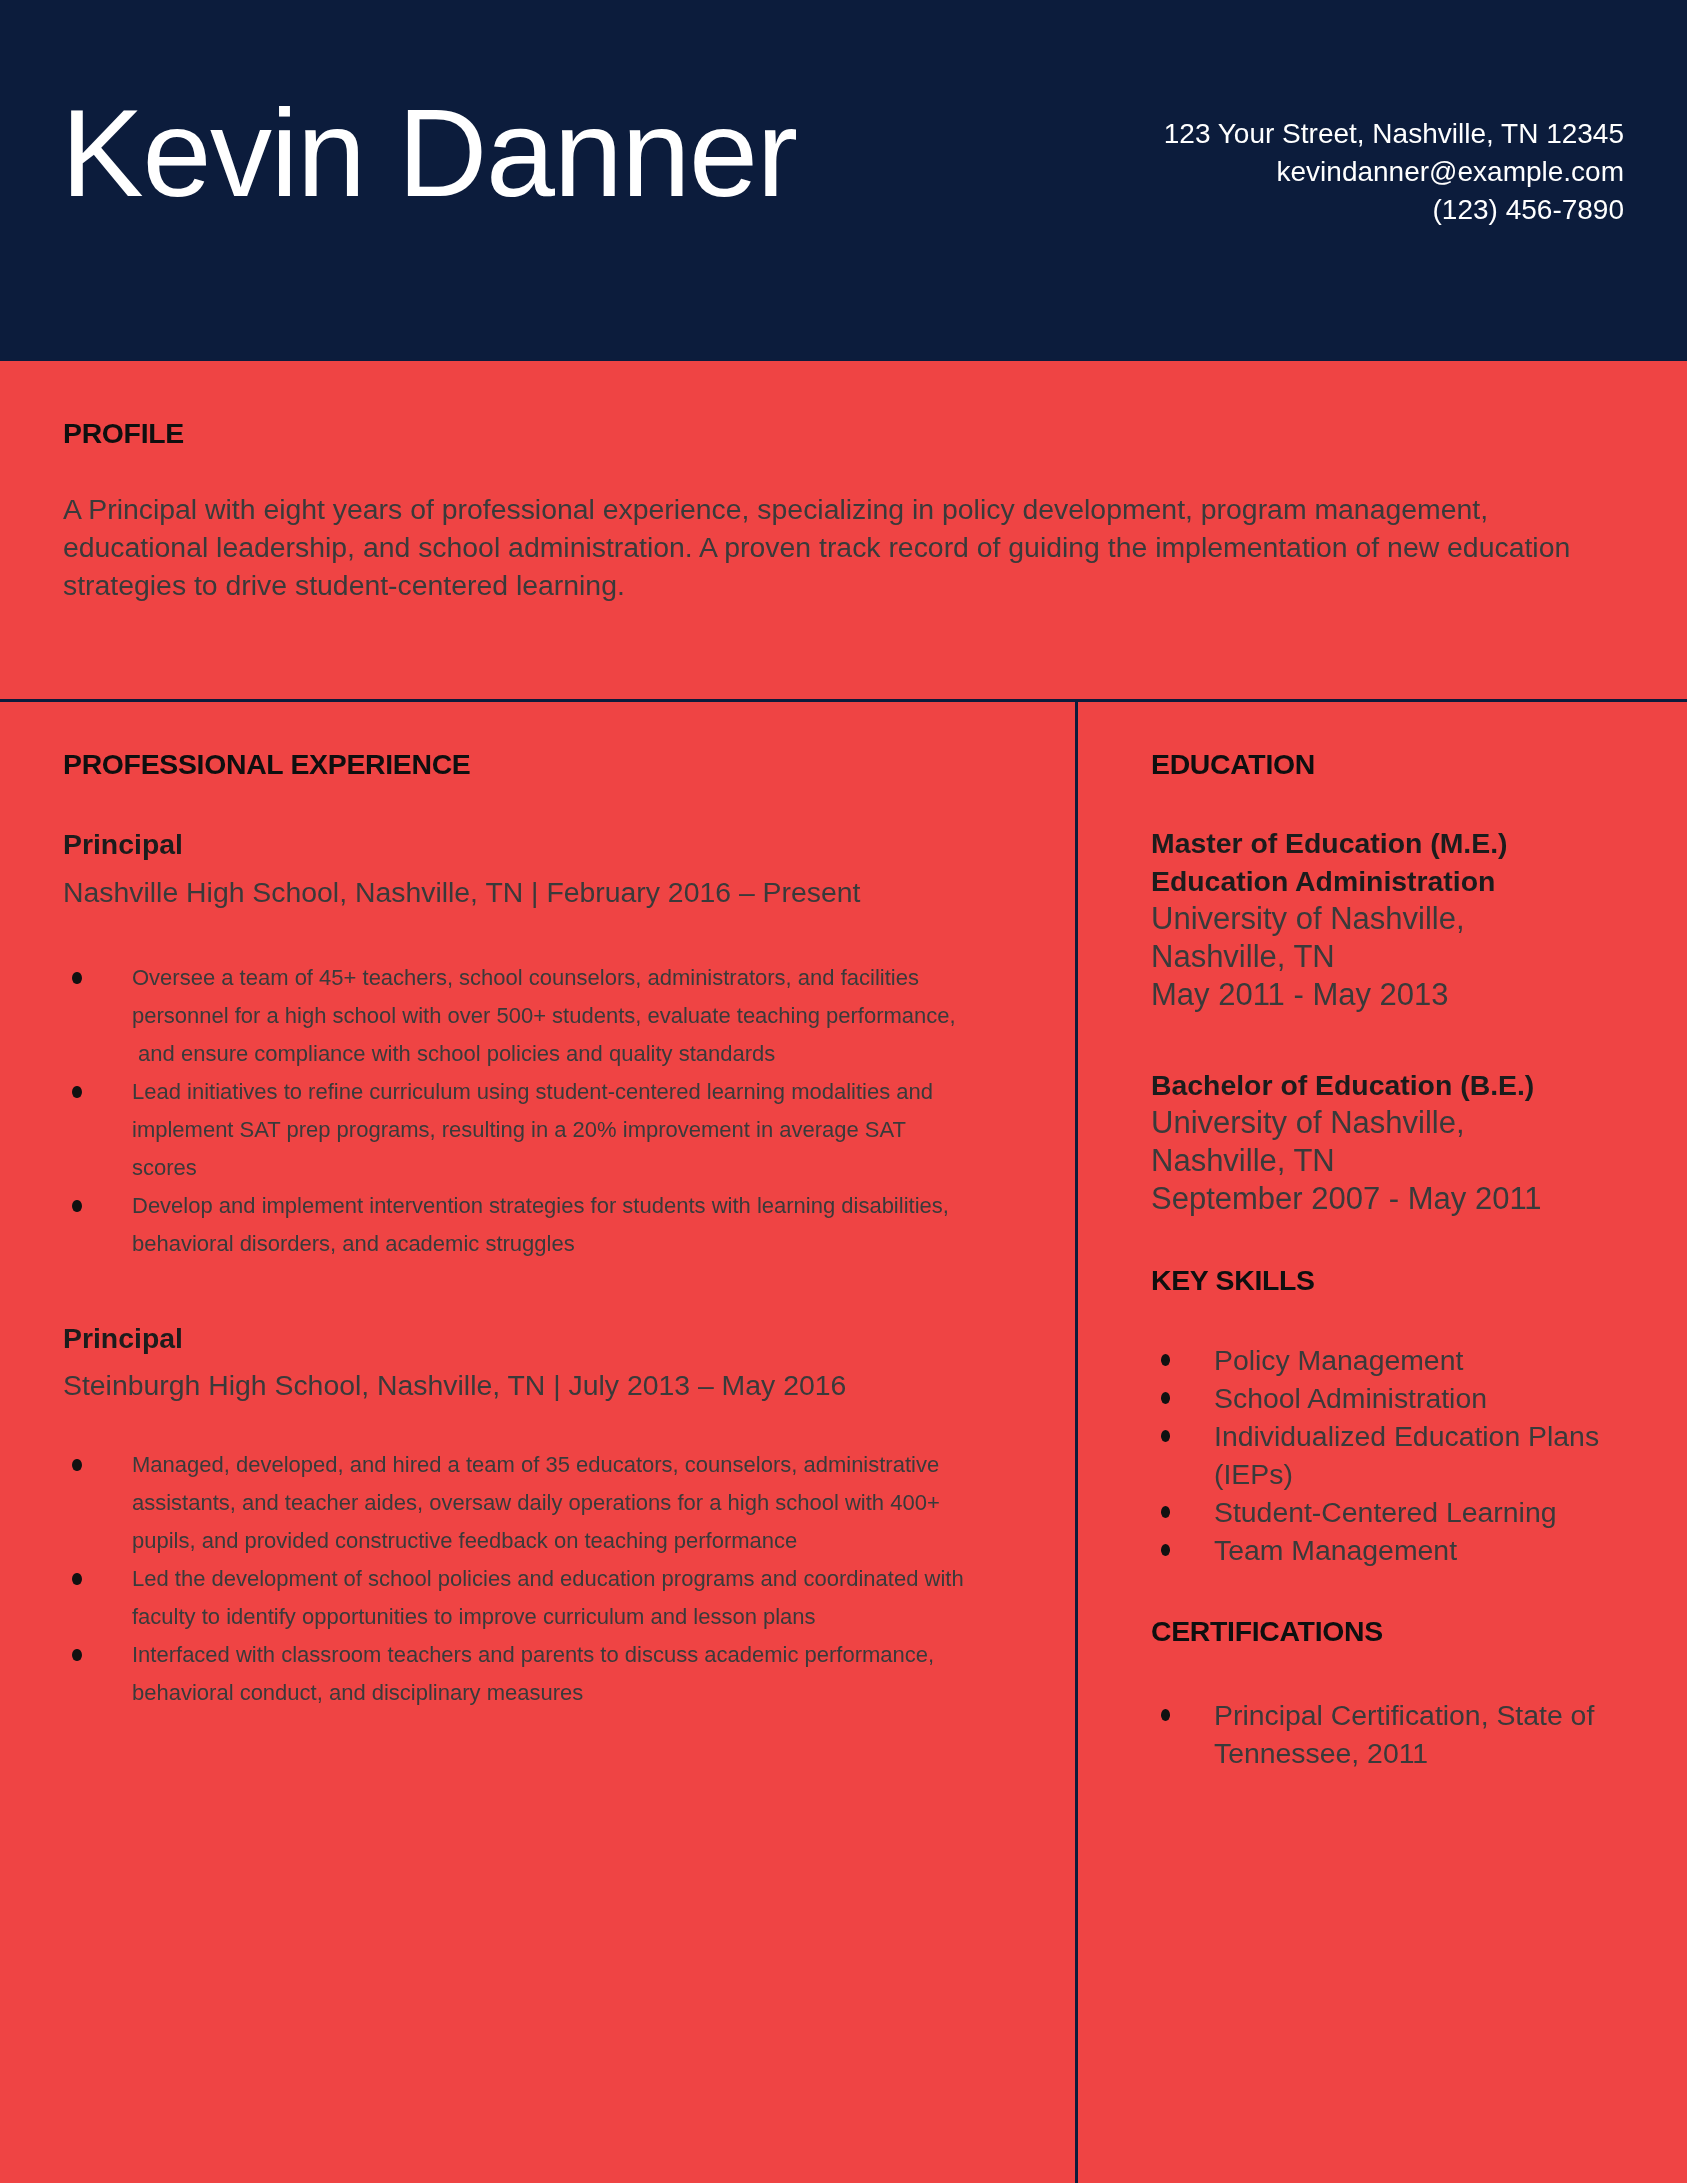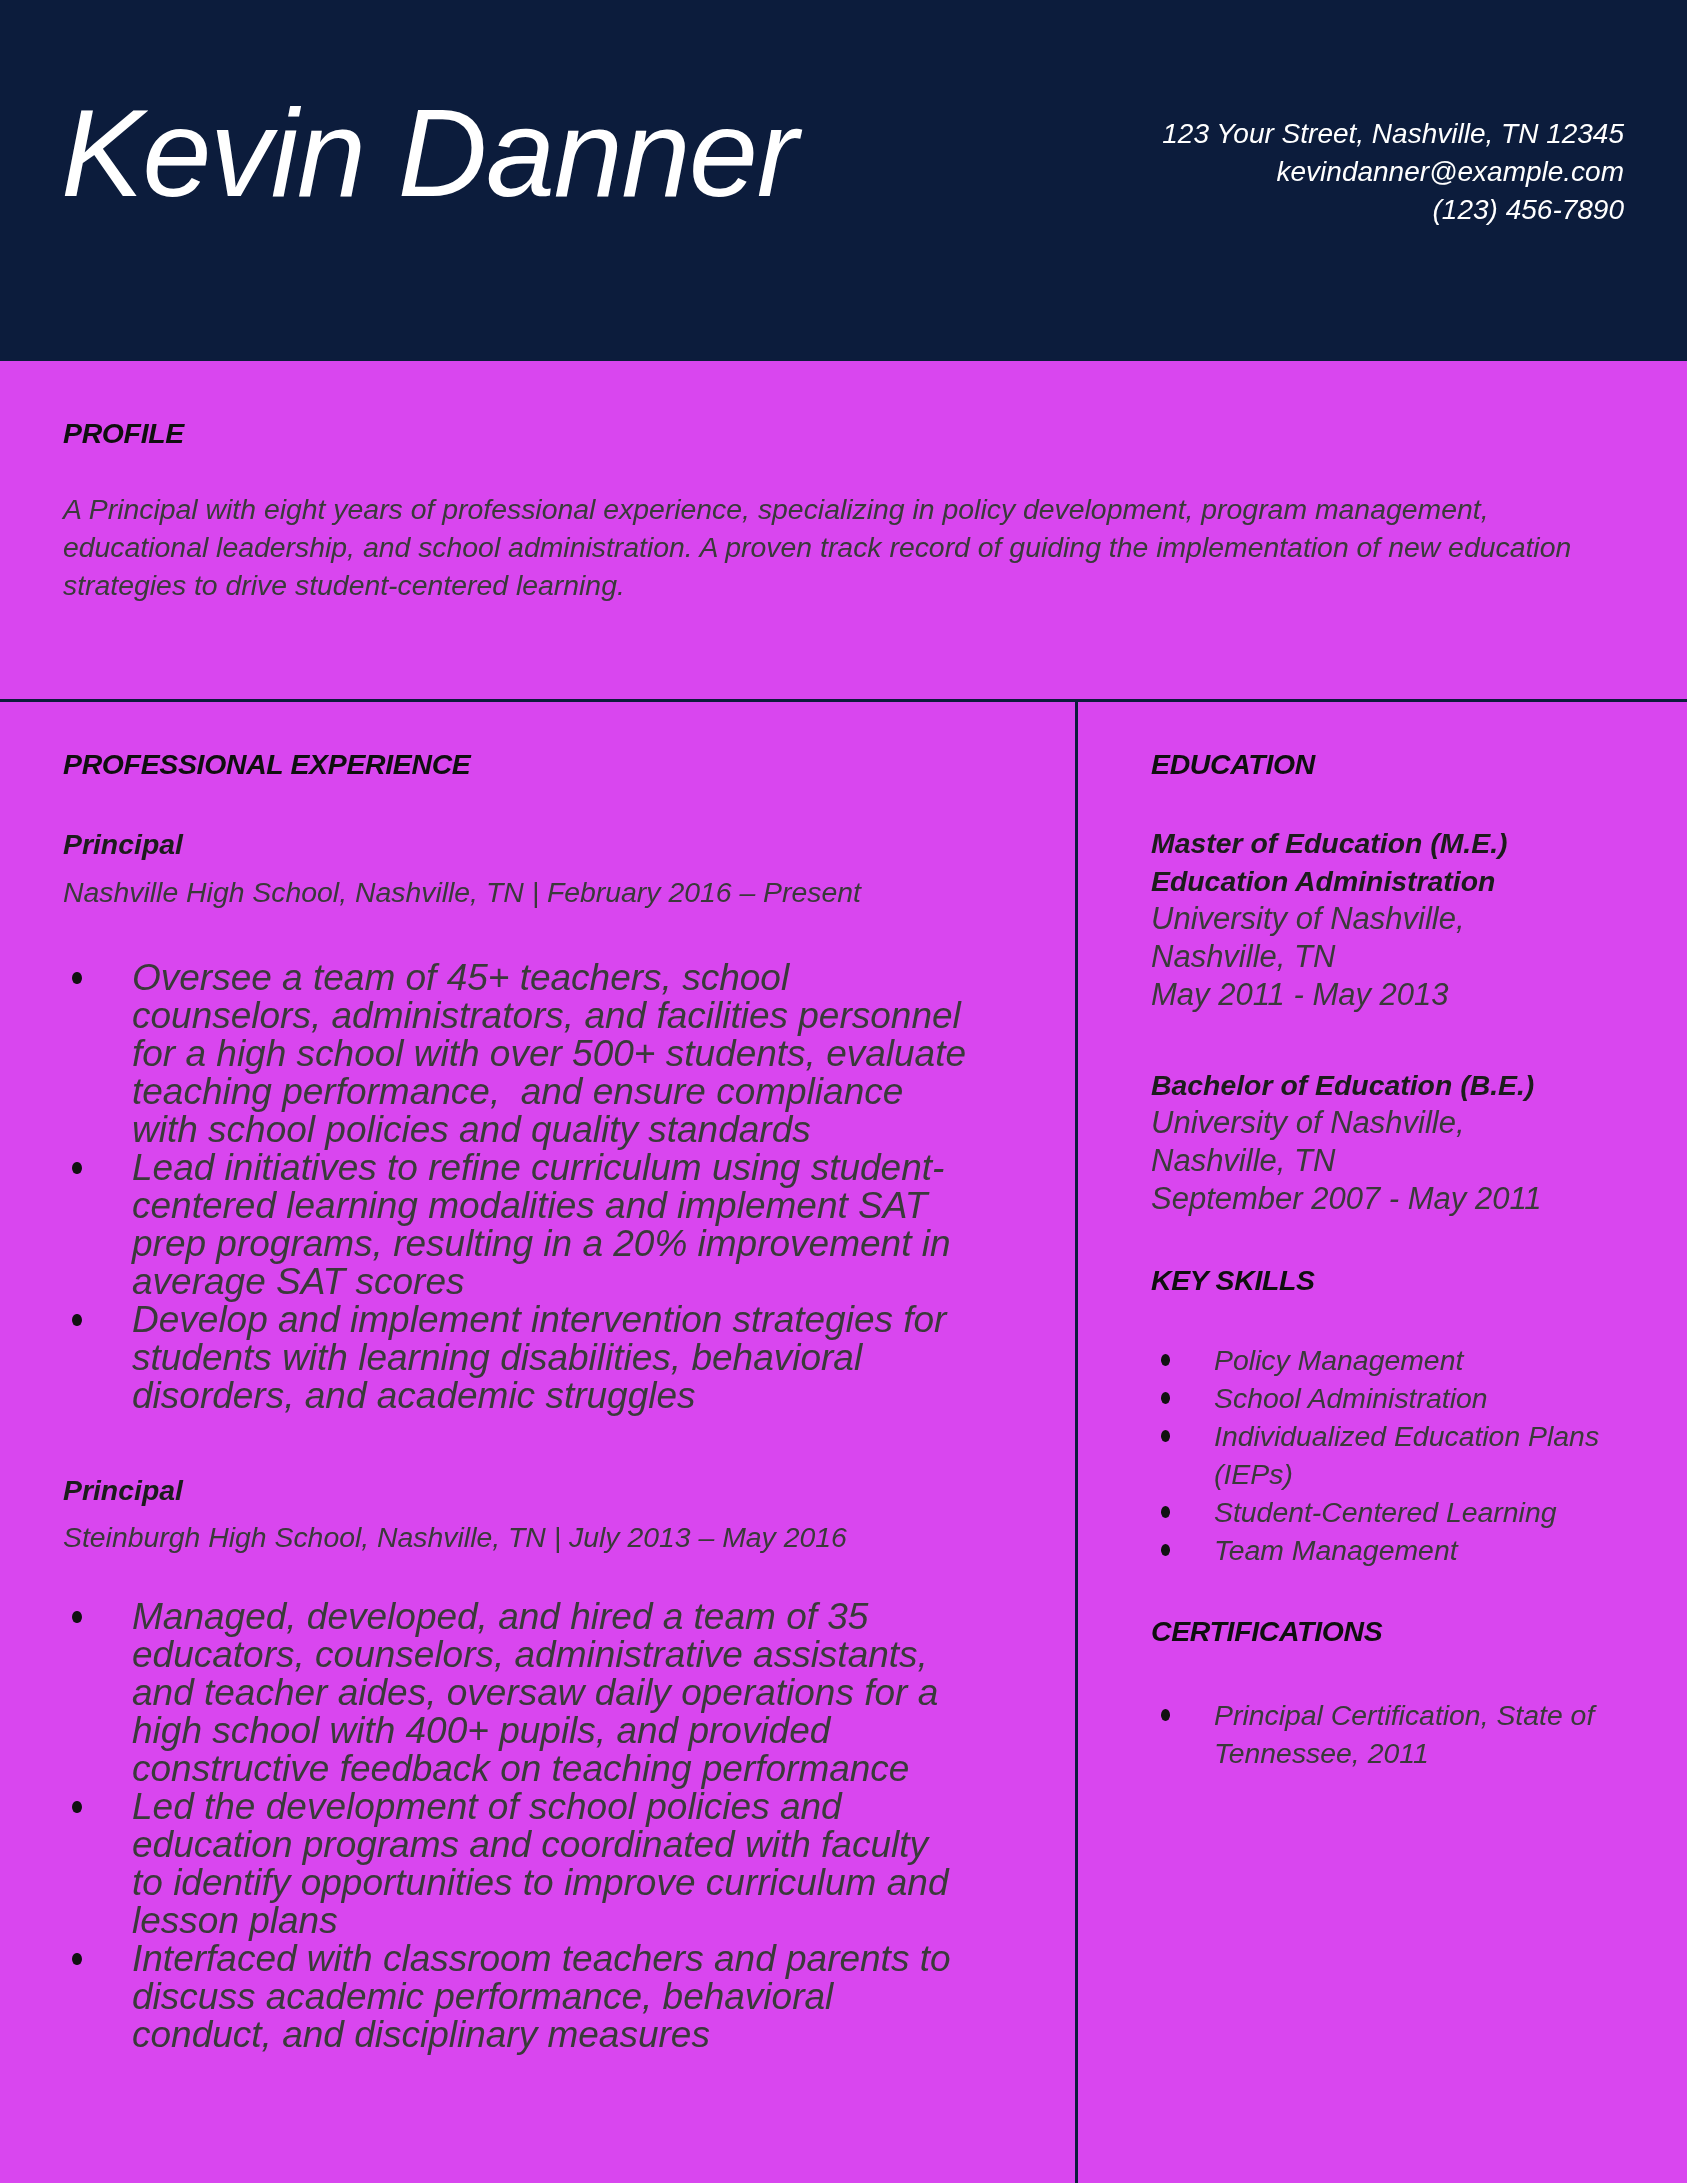--- a/index.html
+++ b/index.html
@@ -1,23 +1,22 @@
 <!DOCTYPE html>
 <html style="font-size:10.6px"><head>
 <meta charset="utf-8">
 <style>
   html, body { margin: 0; padding: 0; background: #ffffff; }
   .page {
     position: relative;
     width: 1687px;
     height: 2183px;
-    background: #d946ef;
+    background: #ef4444;
     font-family: "Liberation Sans", sans-serif;
     overflow: hidden;
-    font-style: italic;
   }
 
   
   .header {
     position: relative;
     width: 100%;
     height: 361px;
     background: #0c1c3c;
   }
   .name {
@@ -100,21 +99,21 @@
   .job-meta {
     margin-top: 9.3px;
     font-size: 28.4px;
     color: #3a3a3a;
     line-height: 38px;
   }
   .bullets {
     list-style: none;
     margin: 48px 0 0 0;
     padding: 0;
-    font-size: 37px;
+    font-size: 22px;
     color: #3a3a3a;
     line-height: 38px;
   }
   .job-2 .bullets { margin-top: 42px; }
   .bullets li { position: relative; padding-left: 69px; }
   .bullets li::before {
     content: "";
     position: absolute;
     left: 9.3px;
     top: 13.2px;

